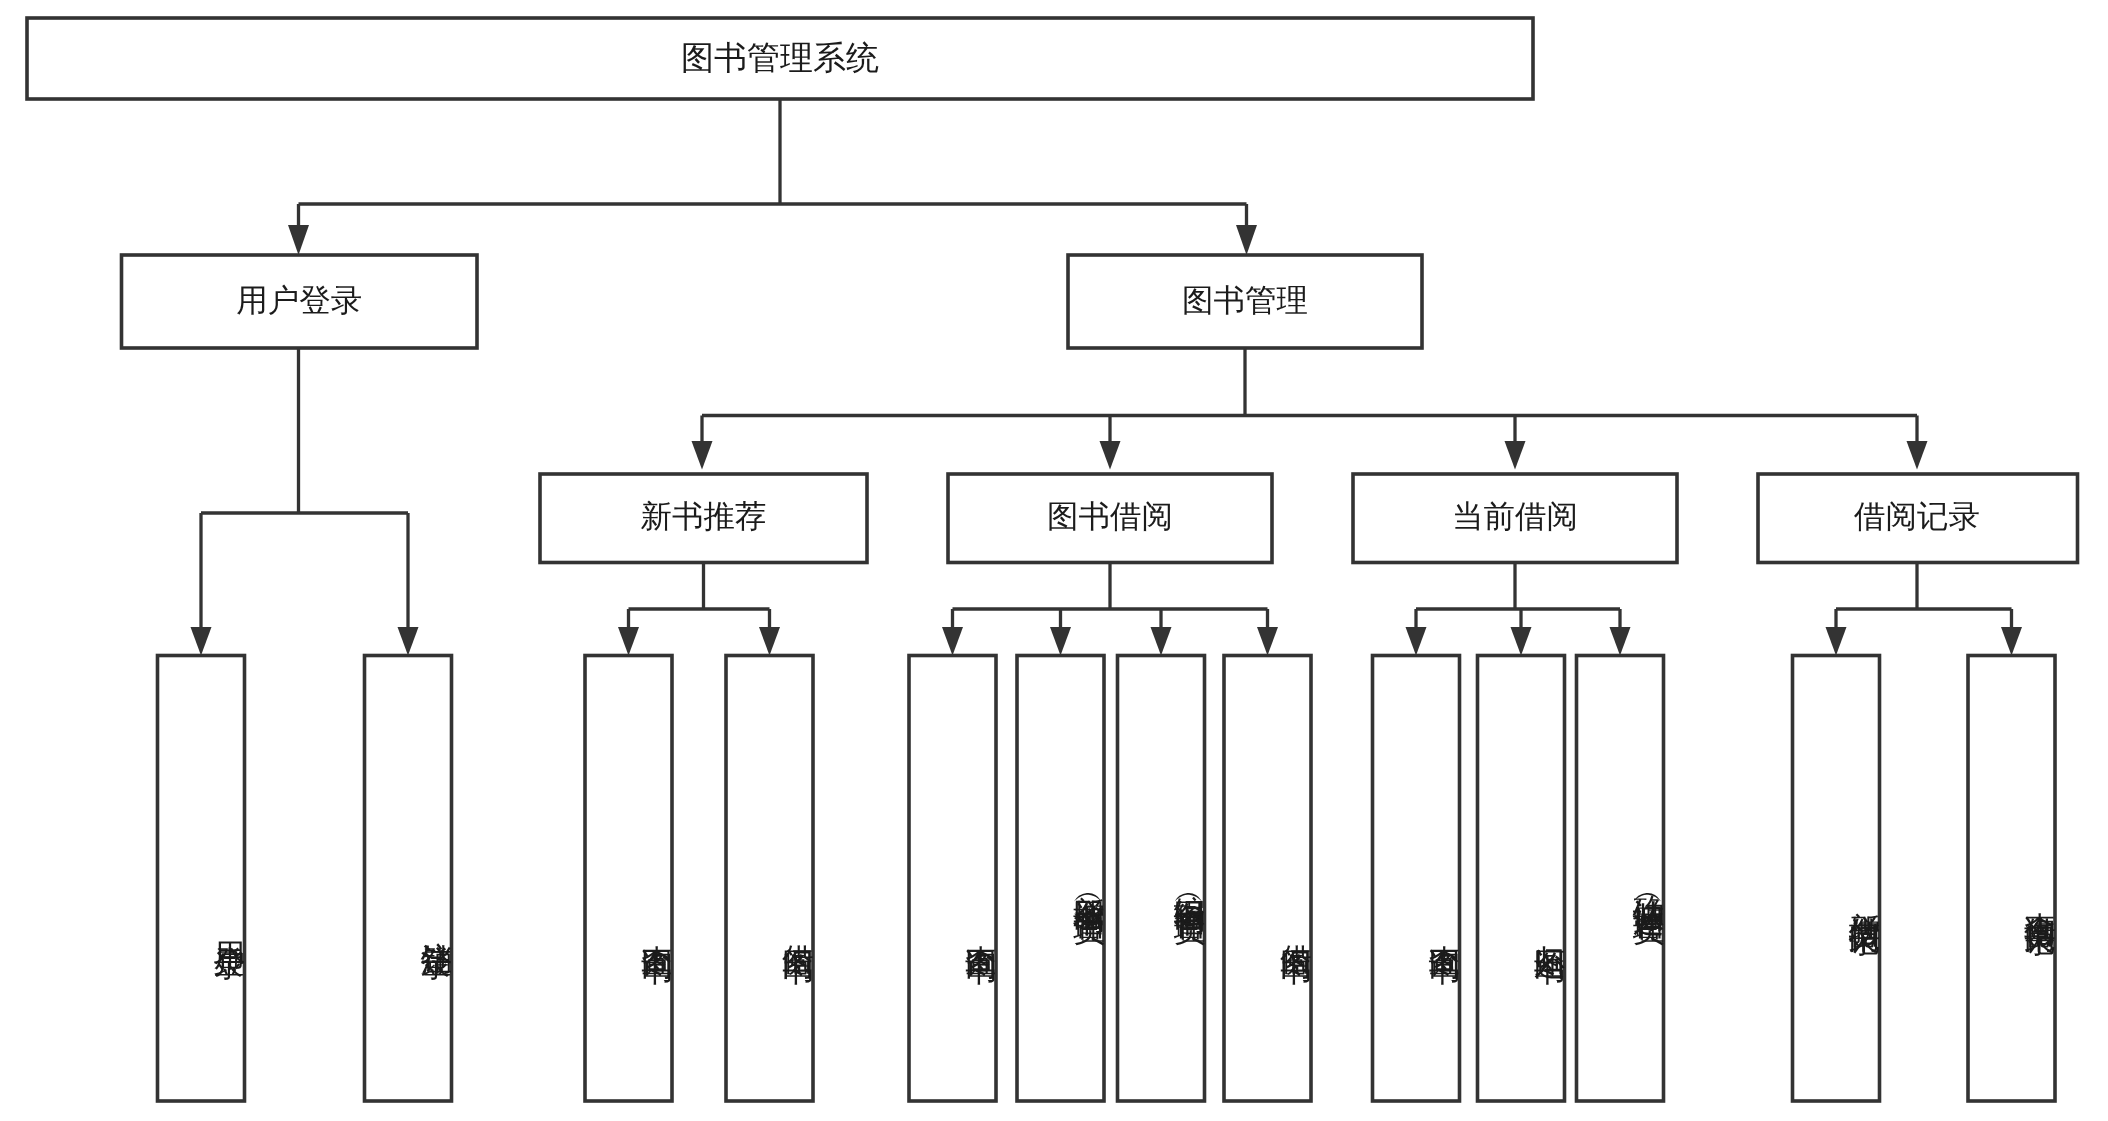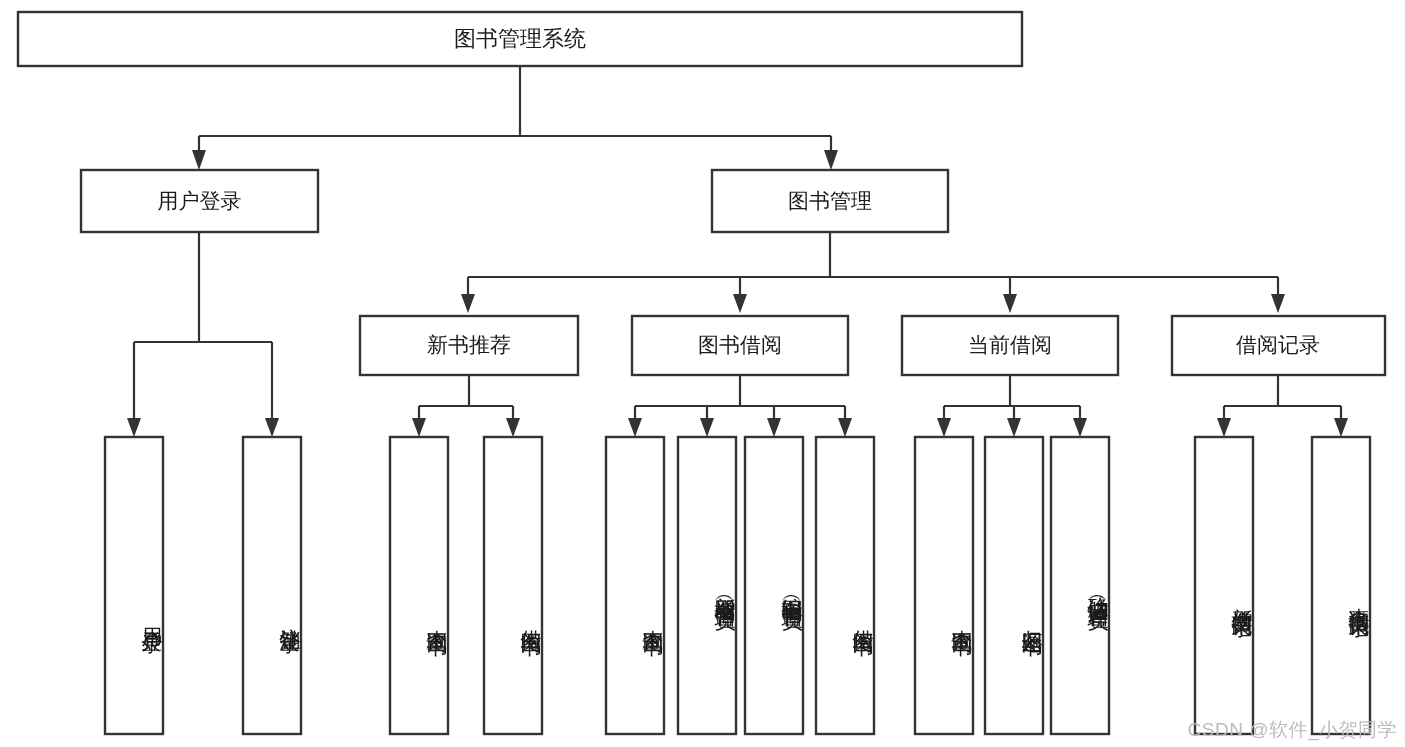--- a/index.html
+++ b/index.html
@@ -215,15 +215,14 @@
   <div class="leaf-label" style="left:915px; top:500px; width:58px; height:234px;">查询图书</div>
 
   <div class="leaf-label" style="left:985px; top:500px; width:58px; height:234px;">归还图书</div>
 
   <div class="leaf-label" style="left:1051px; top:443px; width:58px; height:291px;">确认归还（管理员）</div>
 
   <div class="leaf-label" style="left:1195px; top:460px; width:58px; height:274px;">新增借阅记录</div>
 
   <div class="leaf-label" style="left:1312px; top:460px; width:58px; height:274px;">查询借阅记录</div>
 
-  <div class="watermark">CSDN @软件_小贺同学</div>
 
 </div>
 
 </body></html>

